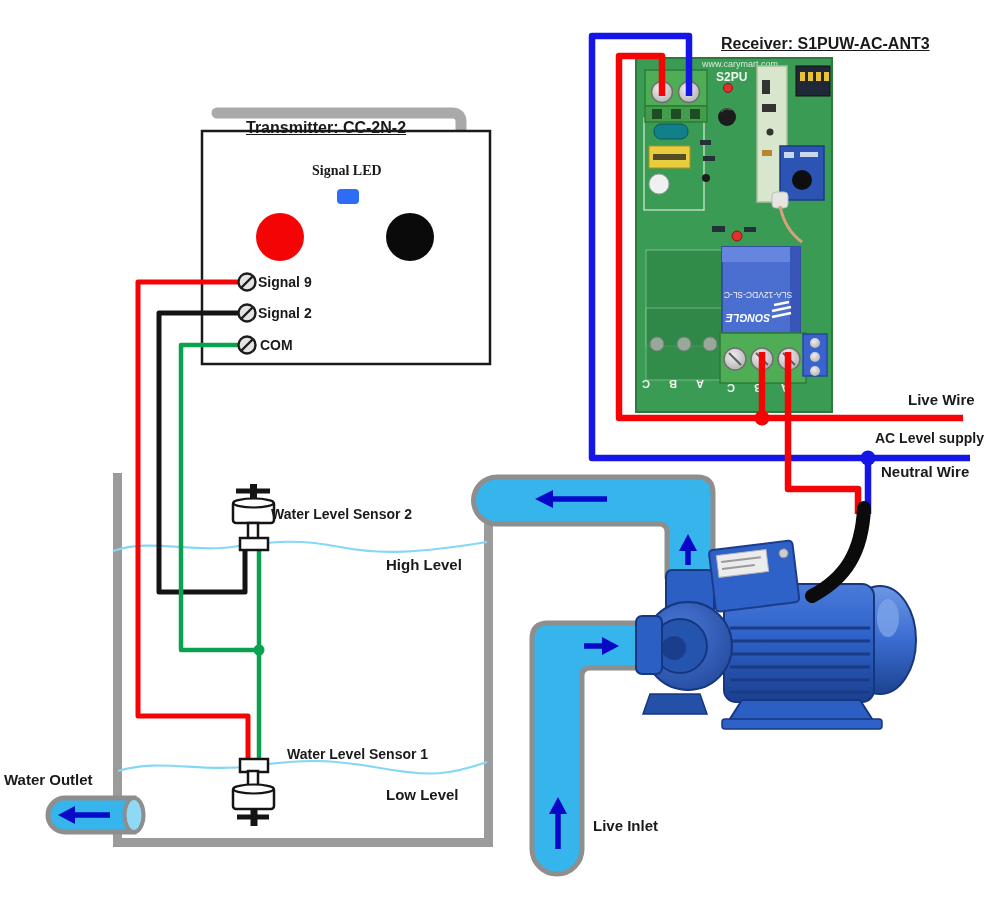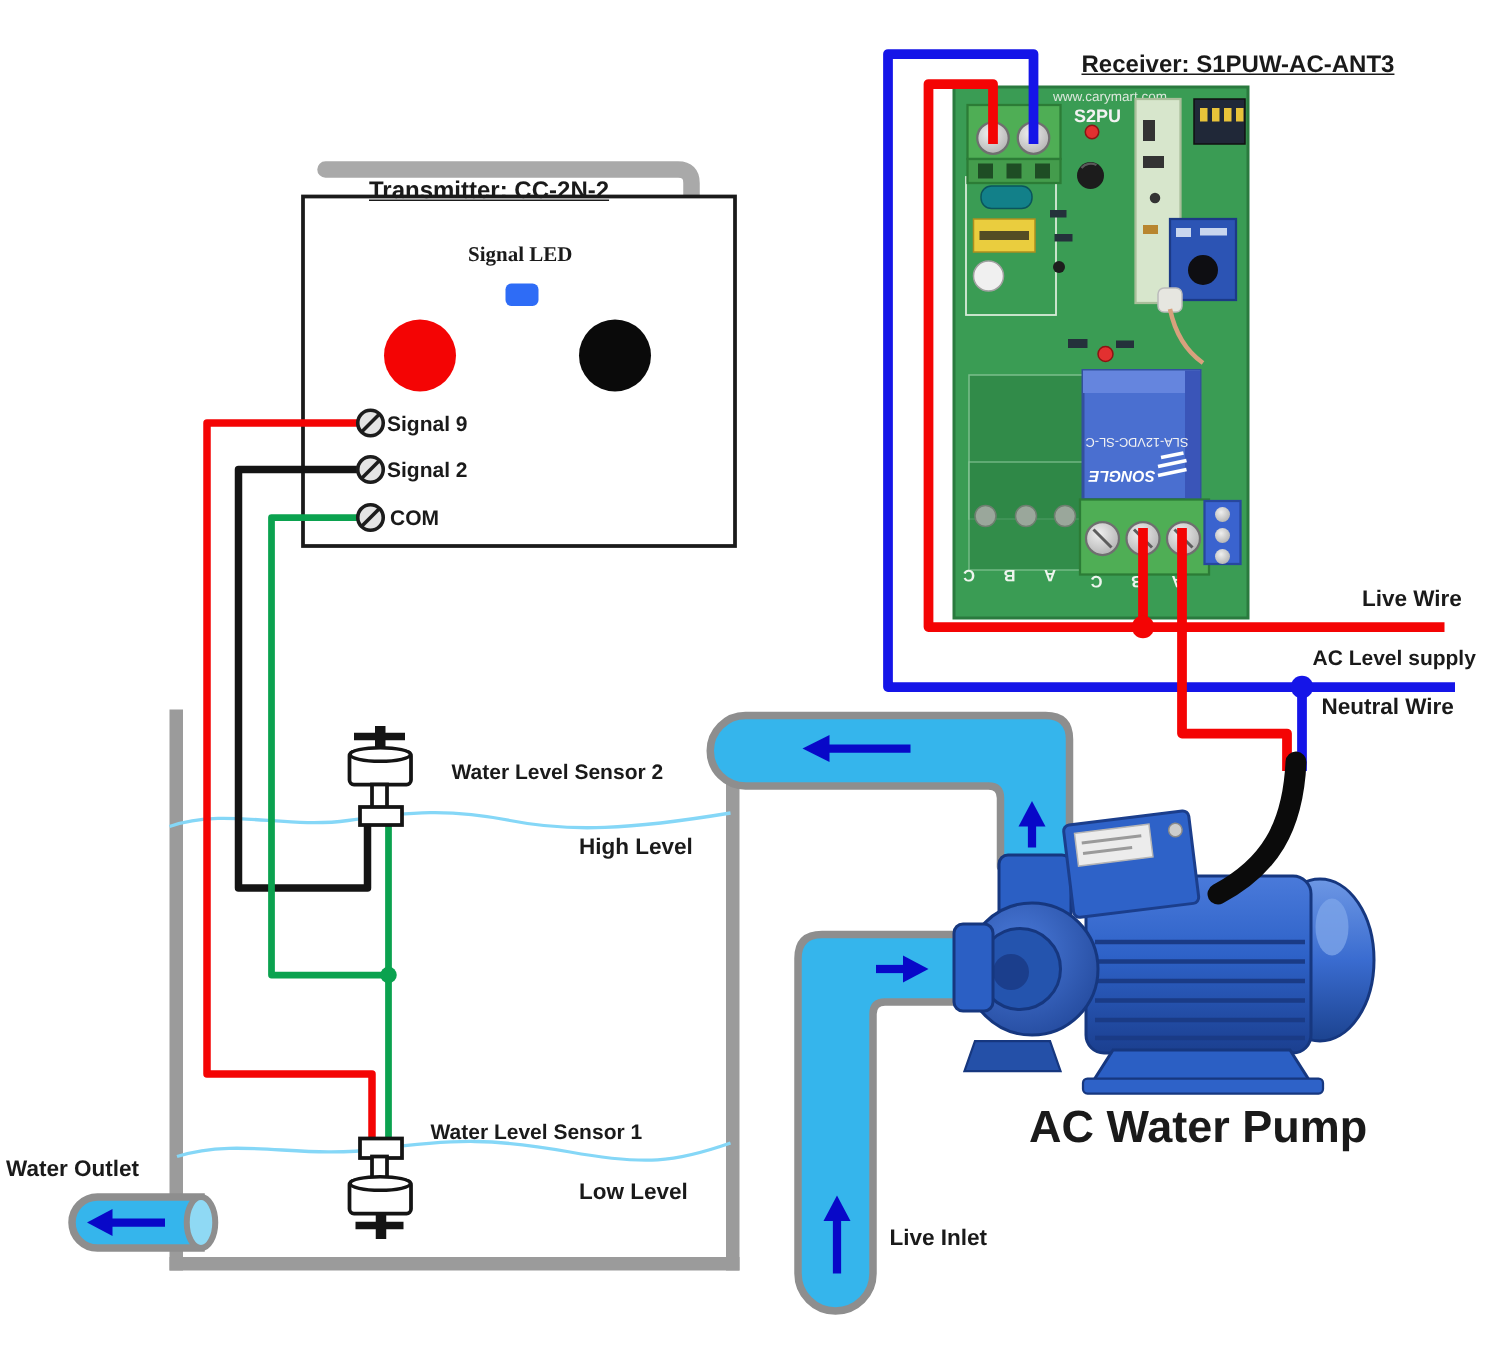--- a/index.html
+++ b/index.html
@@ -280,21 +280,20 @@
 <div class="lbl t14" style="left:258px;top:274px;">Signal 9</div>
 <div class="lbl t14" style="left:258px;top:305px;">Signal 2</div>
 <div class="lbl t14" style="left:260px;top:337px;">COM</div>
 
 <div class="lbl t20" style="left:721px;top:35px;">Receiver: S1PUW-AC-ANT3</div>
 
 <div class="lbl t15" style="left:908px;top:391px;">Live Wire</div>
 <div class="lbl t14" style="left:875px;top:430px;">AC Level supply</div>
 <div class="lbl t15" style="left:881px;top:463px;">Neutral Wire</div>
 
-<div class="lbl t14" style="left:301px;top:506px;">Water Level Sensor 2</div>
+<div class="lbl t14" style="left:271px;top:506px;">Water Level Sensor 2</div>
 <div class="lbl t15" style="left:386px;top:556px;">High Level</div>
 <div class="lbl t14" style="left:287px;top:734px;margin-top:12px;">Water Level Sensor 1</div>
 <div class="lbl t15" style="left:386px;top:786px;">Low Level</div>
 <div class="lbl t15" style="left:4px;top:771px;">Water Outlet</div>
 <div class="lbl t15" style="left:593px;top:817px;">Live Inlet</div>
-<div class="lbl t30" style="left:686px;top:735px;">AC Water Pump</div>
 
 </div>
 
 </body></html>

